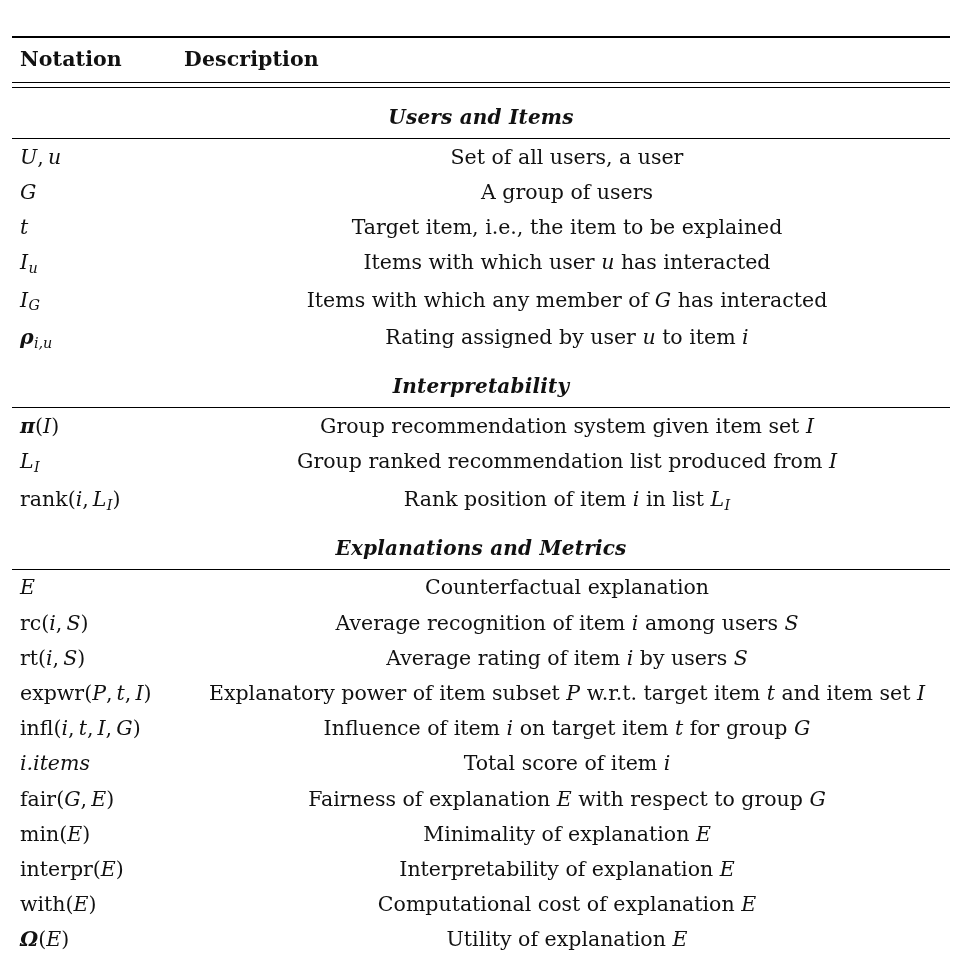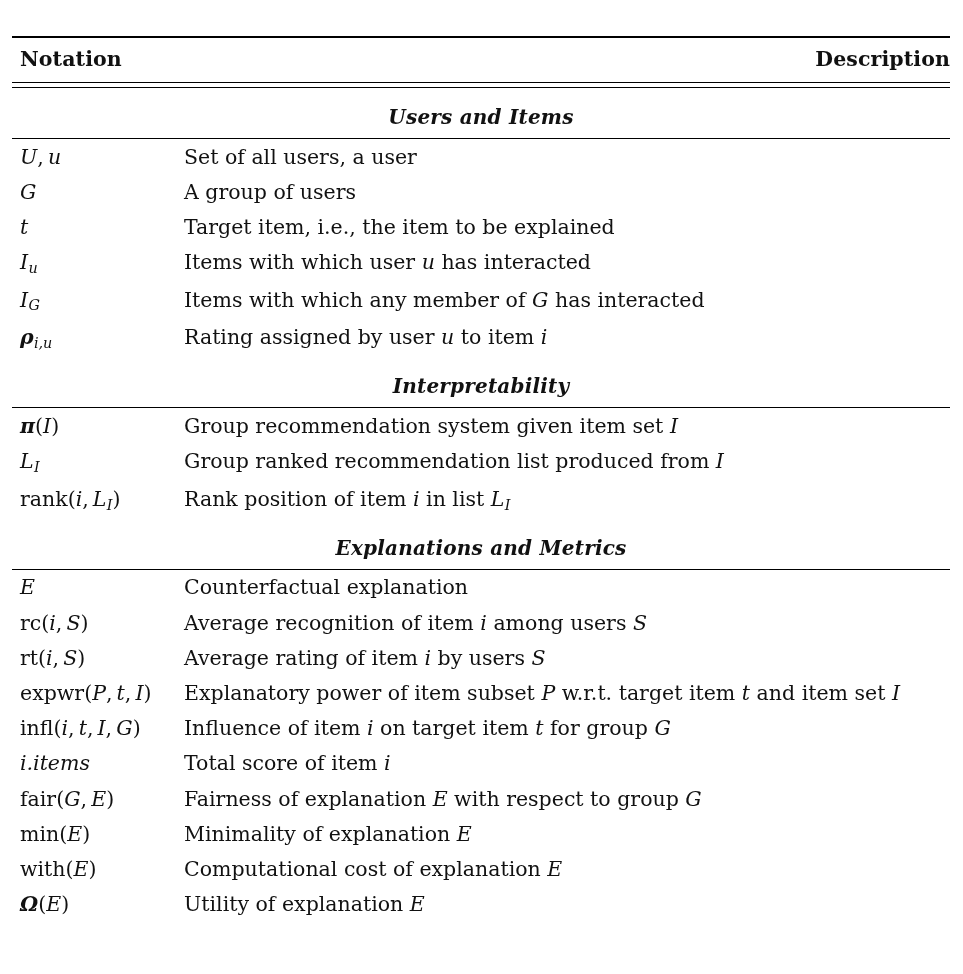--- a/index.html
+++ b/index.html
@@ -54,21 +54,21 @@
 
   
   th.head-cell {
     font-family: "DejaVu Serif", "Liberation Serif", serif;
     font-weight: bold;
     font-size: 20.5px;
     text-align: left;
     padding: 9px 0 11px 8px;
     letter-spacing: 0.1px;
   }
-  th.head-desc { padding-left: 8px; text-align: right; }
+  th.head-desc { padding-left: 8px; }
 
   
   td.section-cell {
     text-align: center;
     font-weight: bold;
     font-style: italic;
     font-size: 20px;
     padding: 17px 0 9px 0;
     letter-spacing: 0.2px;
   }
@@ -80,20 +80,21 @@
     white-space: nowrap;
     line-height: 1.18;
     vertical-align: baseline;
     margin-top: 48px;
   }
   td.description-cell {
     font-size: 20.5px;
     padding: 5.5px 0 5.5px 8px;
     line-height: 1.18;
     vertical-align: baseline;
+    text-align: center;
   }
 
   
   .mi { font-style: italic; }
   .mup { font-style: normal; }
   .mgreek { font-style: italic; font-weight: bold; }
   .msub {
     font-style: italic;
     font-size: 0.70em;
     vertical-align: -0.26em;
@@ -201,20 +202,24 @@
         </tr>
         <tr>
           <td class="notation-cell"><span class="mup">fair</span><span class="mup">(</span><span class="mi">G</span><span class="mpunct">, </span><span class="mi">E</span><span class="mup">)</span></td>
           <td class="description-cell">Fairness of explanation <span class="mi">E</span> with respect to group <span class="mi">G</span></td>
         </tr>
         <tr>
           <td class="notation-cell"><span class="mup">min</span><span class="mup">(</span><span class="mi">E</span><span class="mup">)</span></td>
           <td class="description-cell">Minimality of explanation <span class="mi">E</span></td>
         </tr>
         <tr>
+          <td class="notation-cell"><span class="mup">interpr</span><span class="mup">(</span><span class="mi">E</span><span class="mup">)</span></td>
+          <td class="description-cell">Interpretability of explanation <span class="mi">E</span></td>
+        </tr>
+        <tr>
           <td class="notation-cell"><span class="mup">with</span><span class="mup">(</span><span class="mi">E</span><span class="mup">)</span></td>
           <td class="description-cell">Computational cost of explanation <span class="mi">E</span></td>
         </tr>
         <tr>
           <td class="notation-cell"><span class="mgreek">Ω</span><span class="mup">(</span><span class="mi">E</span><span class="mup">)</span></td>
           <td class="description-cell">Utility of explanation <span class="mi">E</span></td>
         </tr>
       </tbody>
   </table>
 </div>

